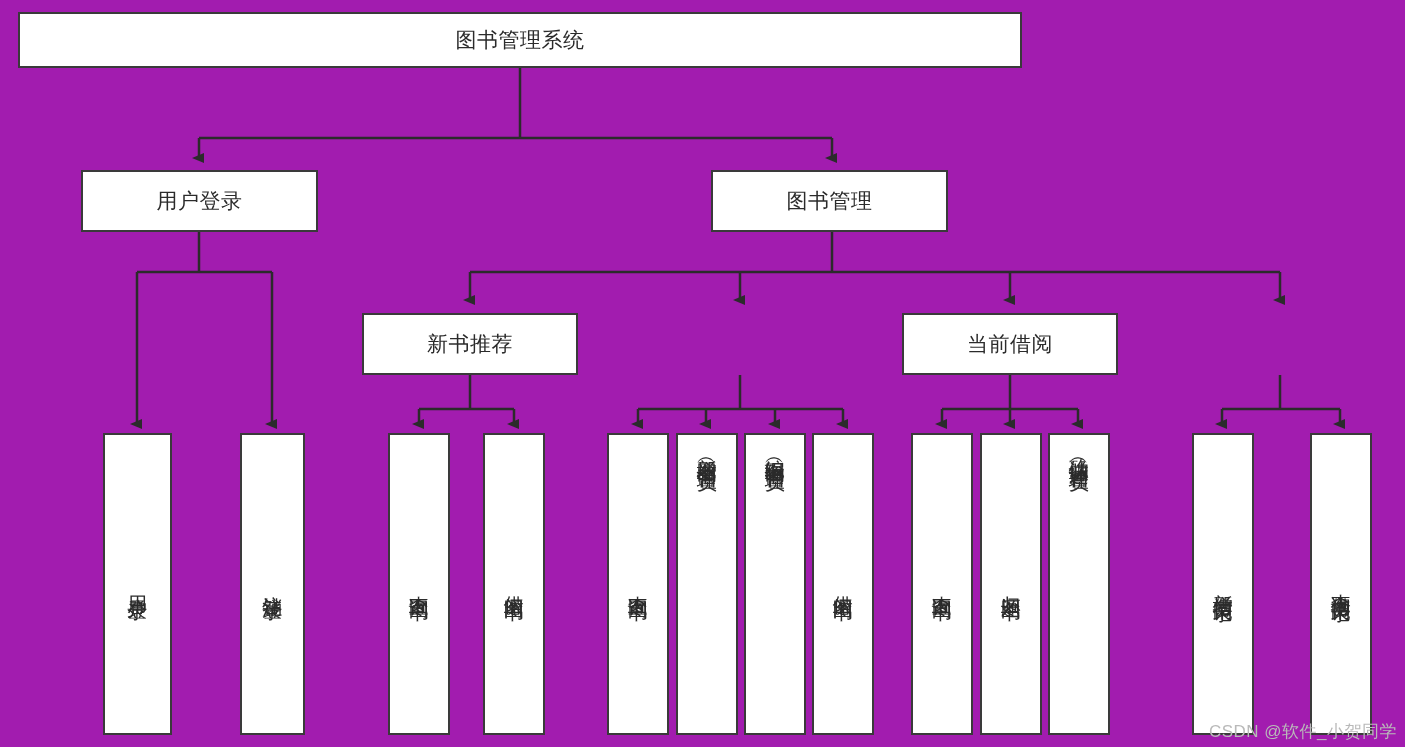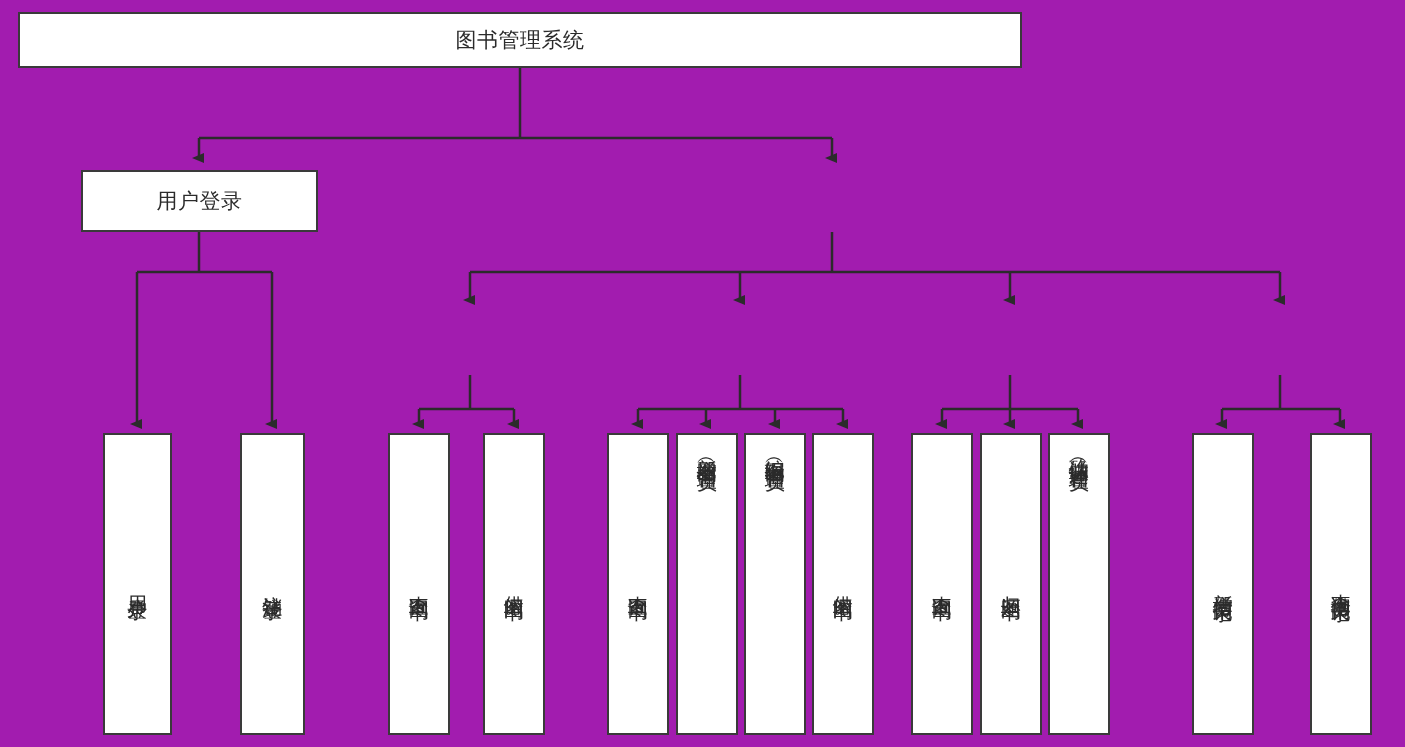--- a/index.html
+++ b/index.html
@@ -133,21 +133,30 @@
     </g>
   </svg>
 
   <div class="node h root" style="left:18px; top:12px; width:1004px; height:56px;">
     <span class="lbl">图书管理系统</span>
   </div>
 
   <div class="node h" style="left:81px; top:170px; width:237px; height:62px;">
     <span class="lbl">用户登录</span>
   </div>
-
+  <div class="node h" style="left:711px; top:170px; width:237px; height:62px;">
+    <span class="lbl">图书管理</span>
+  </div>
+
+  <div class="node h" style="left:362px; top:313px; width:216px; height:62px;">
+    <span class="lbl">新书推荐</span>
+  </div>
+  <div class="node h" style="left:902px; top:313px; width:216px; height:62px;">
+    <span class="lbl">当前借阅</span>
+  </div>
 
   <div class="node v shortlbl" style="left:103px; top:433px; width:69px; height:302px;">
     <span class="lbl">用户登录</span>
   </div>
   <div class="node v shortlbl" style="left:240px; top:433px; width:65px; height:302px;">
     <span class="lbl">注销登录</span>
   </div>
 
   <div class="node v shortlbl" style="left:388px; top:433px; width:62px; height:302px;">
     <span class="lbl">查询图书</span>
@@ -179,13 +188,14 @@
     <span class="lbl">确认归还（管理员）</span>
   </div>
 
   <div class="node v shortlbl" style="left:1192px; top:433px; width:62px; height:302px;">
     <span class="lbl">新增借阅记录</span>
   </div>
   <div class="node v shortlbl" style="left:1310px; top:433px; width:62px; height:302px;">
     <span class="lbl">查询借阅记录</span>
   </div>
 
+  <div id="watermark">CSDN @软件_小贺同学</div>
 </div>
 
 </body></html>

